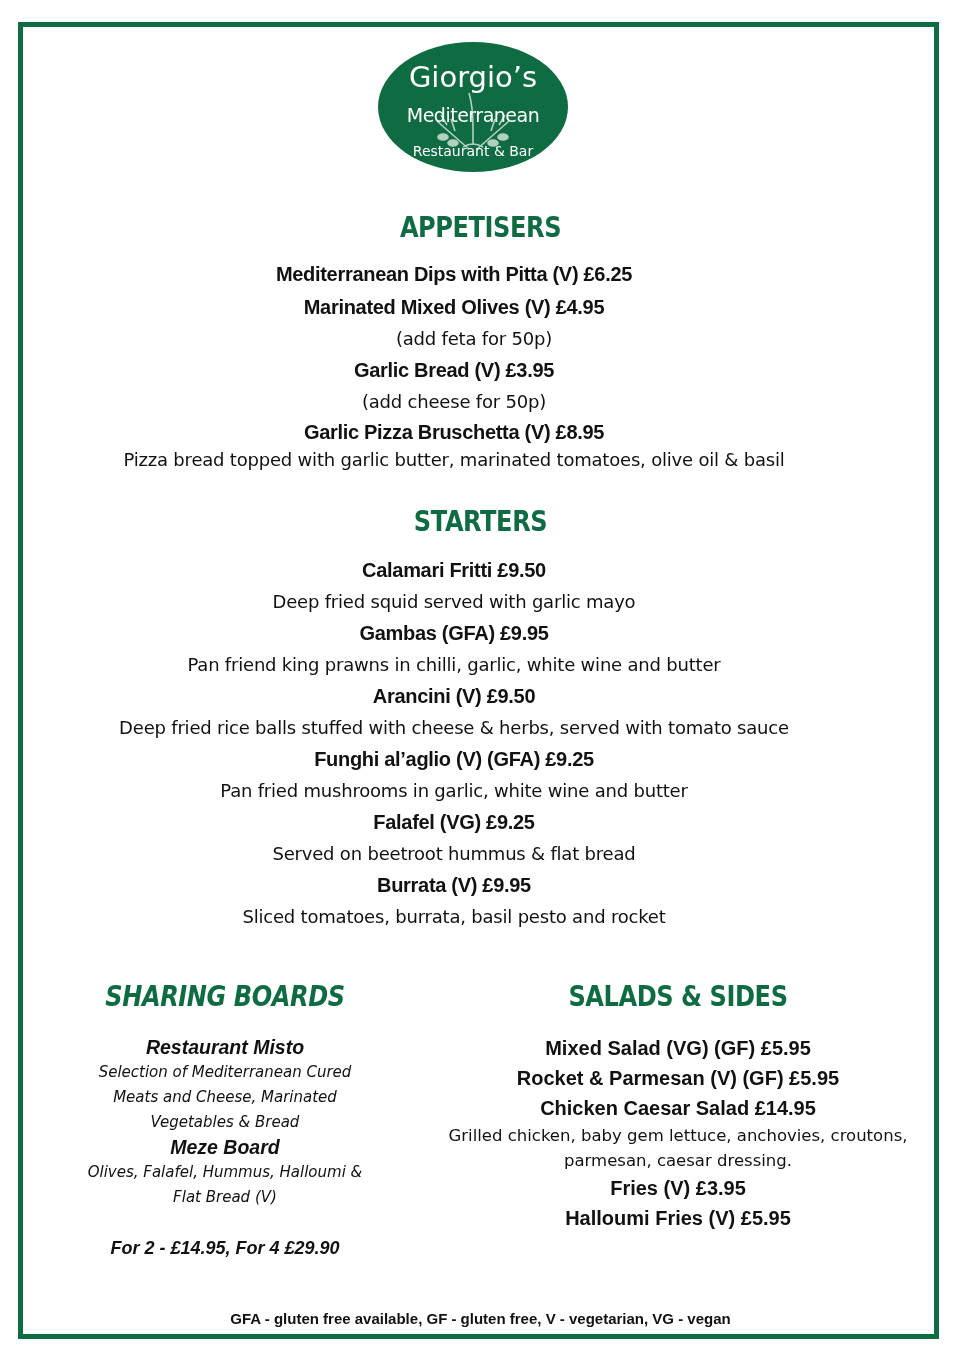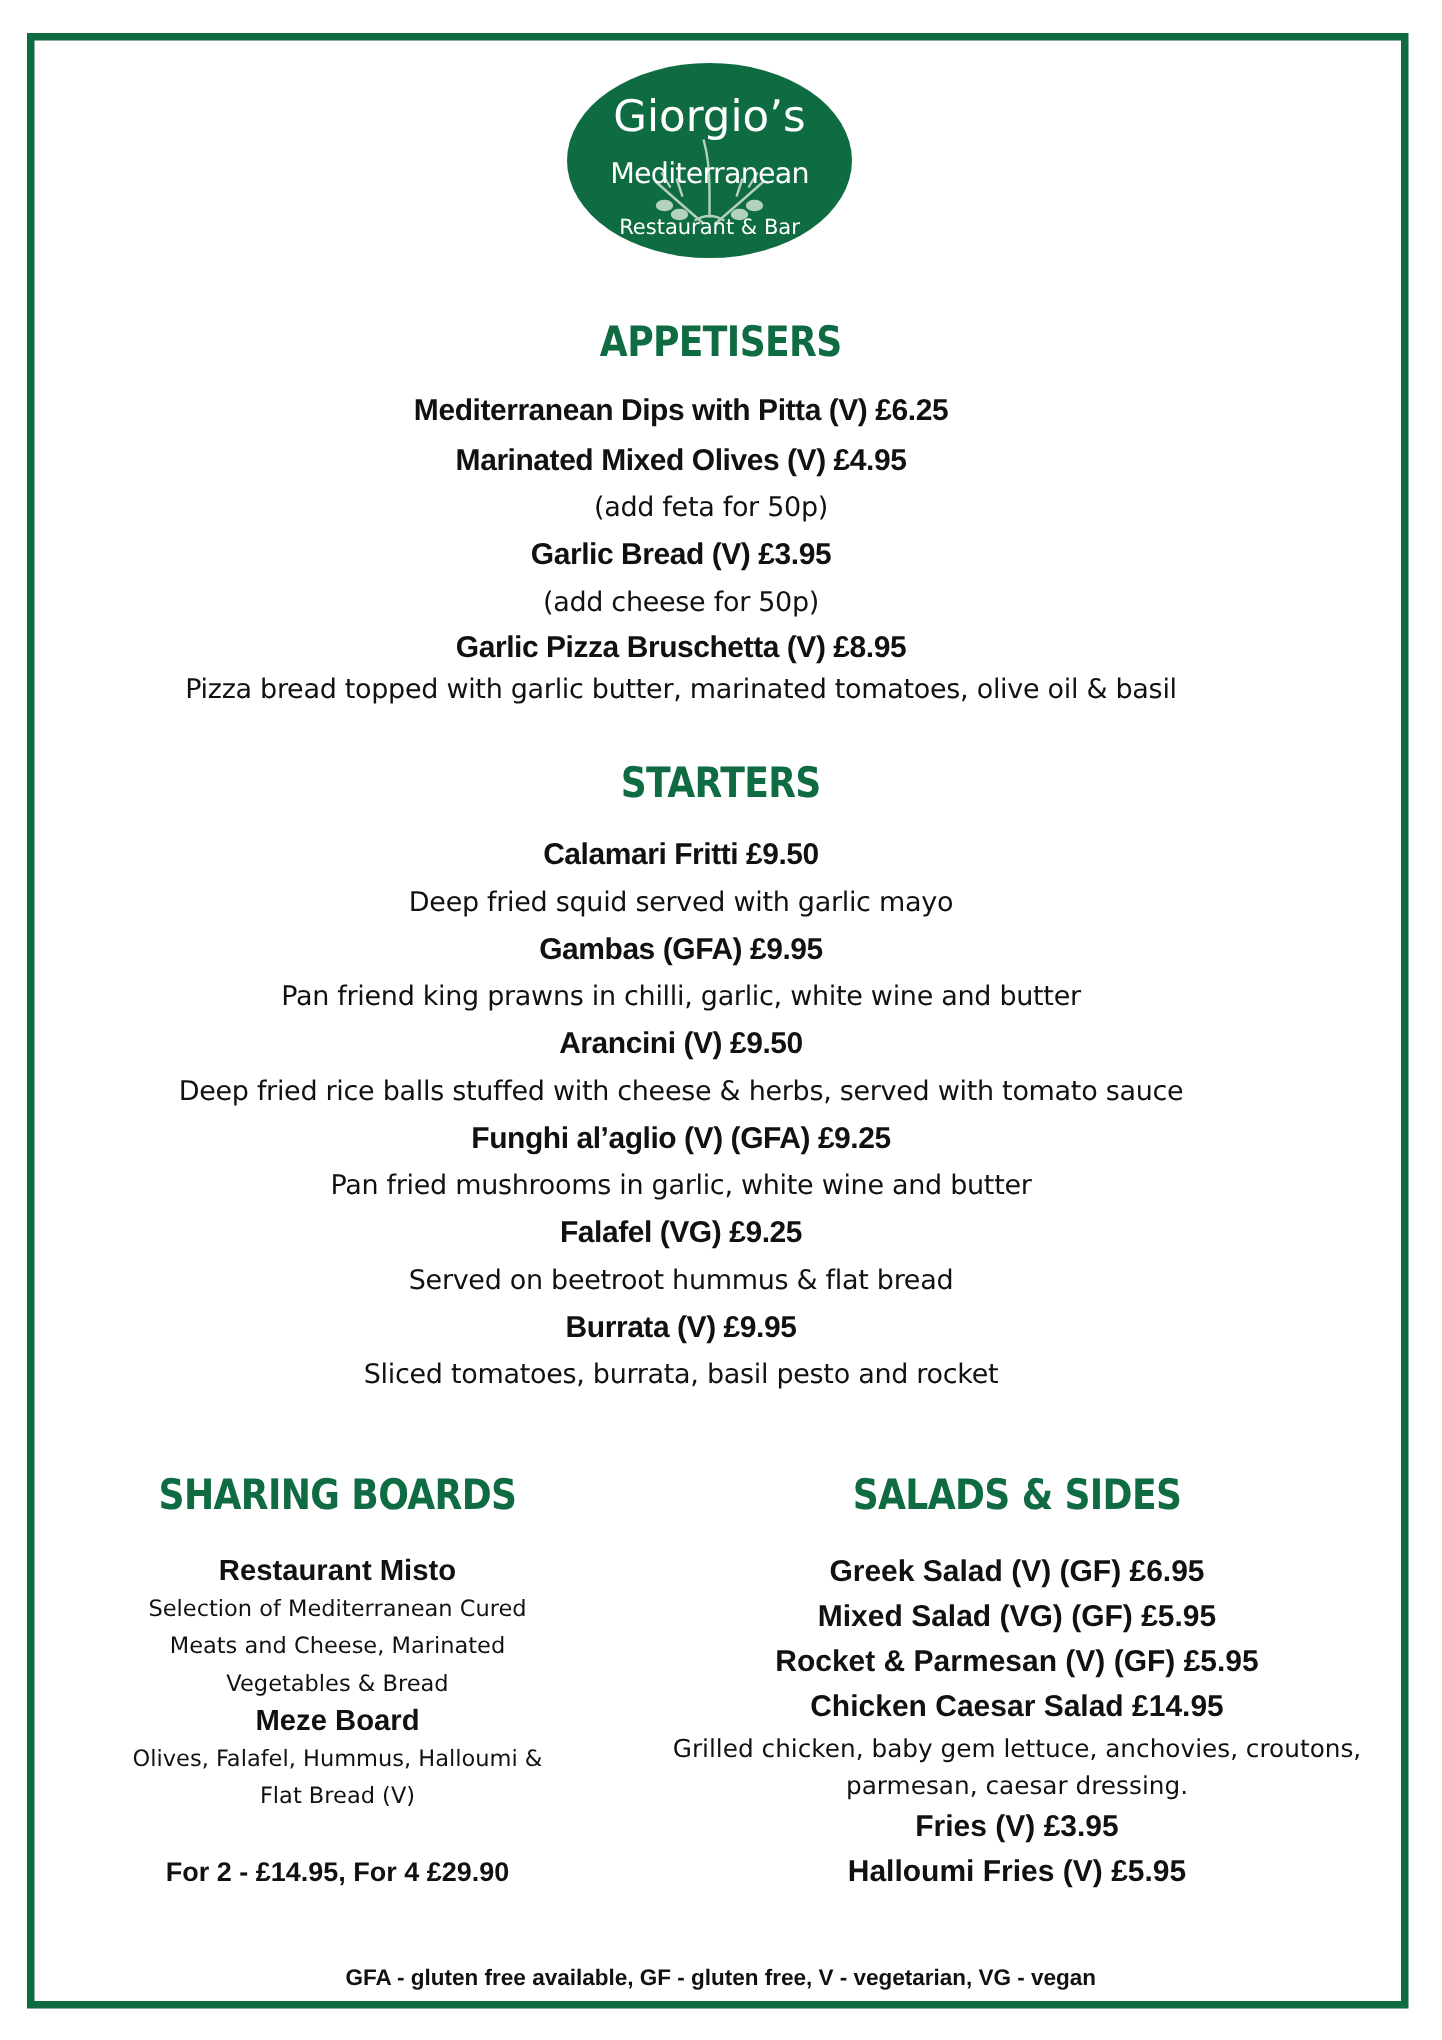--- a/index.html
+++ b/index.html
@@ -8,21 +8,21 @@
   .frame { position: absolute; left: 18px; top: 22px; width: 911px; height: 1307px;
            border: 5px solid #0f6b41; }
   .logo { position: absolute; left: 377px; top: 41px; width: 192px; height: 132px; }
   .heading { position: absolute; left: 0; width: 961px; text-align: center; color: #0f6b41;
              font-family: "DejaVu Sans", sans-serif; font-weight: bold; font-size: 28px;
              letter-spacing: -0.5px; transform: scaleX(0.86); }
   .line { position: absolute; left: 15px; width: 878px; text-align: center; white-space: nowrap; }
   .item { font-family: "Liberation Sans", sans-serif; font-weight: bold; font-size: 20px;
           color: #111; letter-spacing: -0.3px; }
   .desc { font-family: "DejaVu Sans", sans-serif; font-size: 18px; color: #111; letter-spacing: -0.2px; }
-  .col-left { position: absolute; left: 58px; width: 334px; text-align: center; }
+  .col-left { position: absolute; left: 58px; width: 334px; text-align: center; font-style: italic; }
   .col-right { position: absolute; left: 430px; width: 496px; text-align: center; }
   .col-left .entry, .col-right .entry { display: block; }
   .s-item { font-family: "Liberation Sans", sans-serif; font-weight: bold; font-size: 19.5px; line-height: 25px; }
   .s-desc { font-family: "DejaVu Sans", sans-serif; font-size: 15px; line-height: 25px; }
   .r-item { font-family: "Liberation Sans", sans-serif; font-weight: bold; font-size: 20px; line-height: 30px; }
   .r-desc { font-family: "DejaVu Sans", sans-serif; font-size: 16.5px; line-height: 25px; }
   .footer { position: absolute; left: 0; width: 961px; top: 1310px; text-align: center;
             font-family: "Liberation Sans", sans-serif; font-weight: bold; font-size: 15px; color: #111; }
 </style>
 </head>
@@ -82,21 +82,20 @@
   <span class="entry s-item">Meze Board</span>
   <span class="entry s-desc">Olives, Falafel, Hummus, Halloumi &amp;</span>
   <span class="entry s-desc">Flat Bread  (V)</span>
 </div>
 <div class="col-left s-item" style="top:1236px; font-size:18px;">For 2 - £14.95, For 4 £29.90</div>
 
 <div class="col-right" style="top:980px;">
   <div class="heading" style="position:static; width:auto; transform:scaleX(0.86); height:40px;">SALADS &amp; SIDES</div>
 </div>
 <div class="col-right" style="top:1033px;">
-  <span class="entry r-item">Greek Salad (V) (GF) £6.95</span>
   <span class="entry r-item">Mixed Salad  (VG) (GF) £5.95</span>
   <span class="entry r-item">Rocket &amp; Parmesan (V) (GF) £5.95</span>
   <span class="entry r-item">Chicken Caesar Salad £14.95</span>
   <span class="entry r-desc">Grilled chicken, baby gem lettuce, anchovies, croutons,</span>
   <span class="entry r-desc">parmesan, caesar dressing.</span>
   <span class="entry r-item">Fries (V) £3.95</span>
   <span class="entry r-item">Halloumi Fries (V) £5.95</span>
 </div>
 
 <div class="footer">GFA - gluten free available, GF - gluten free, V - vegetarian, VG - vegan</div>

